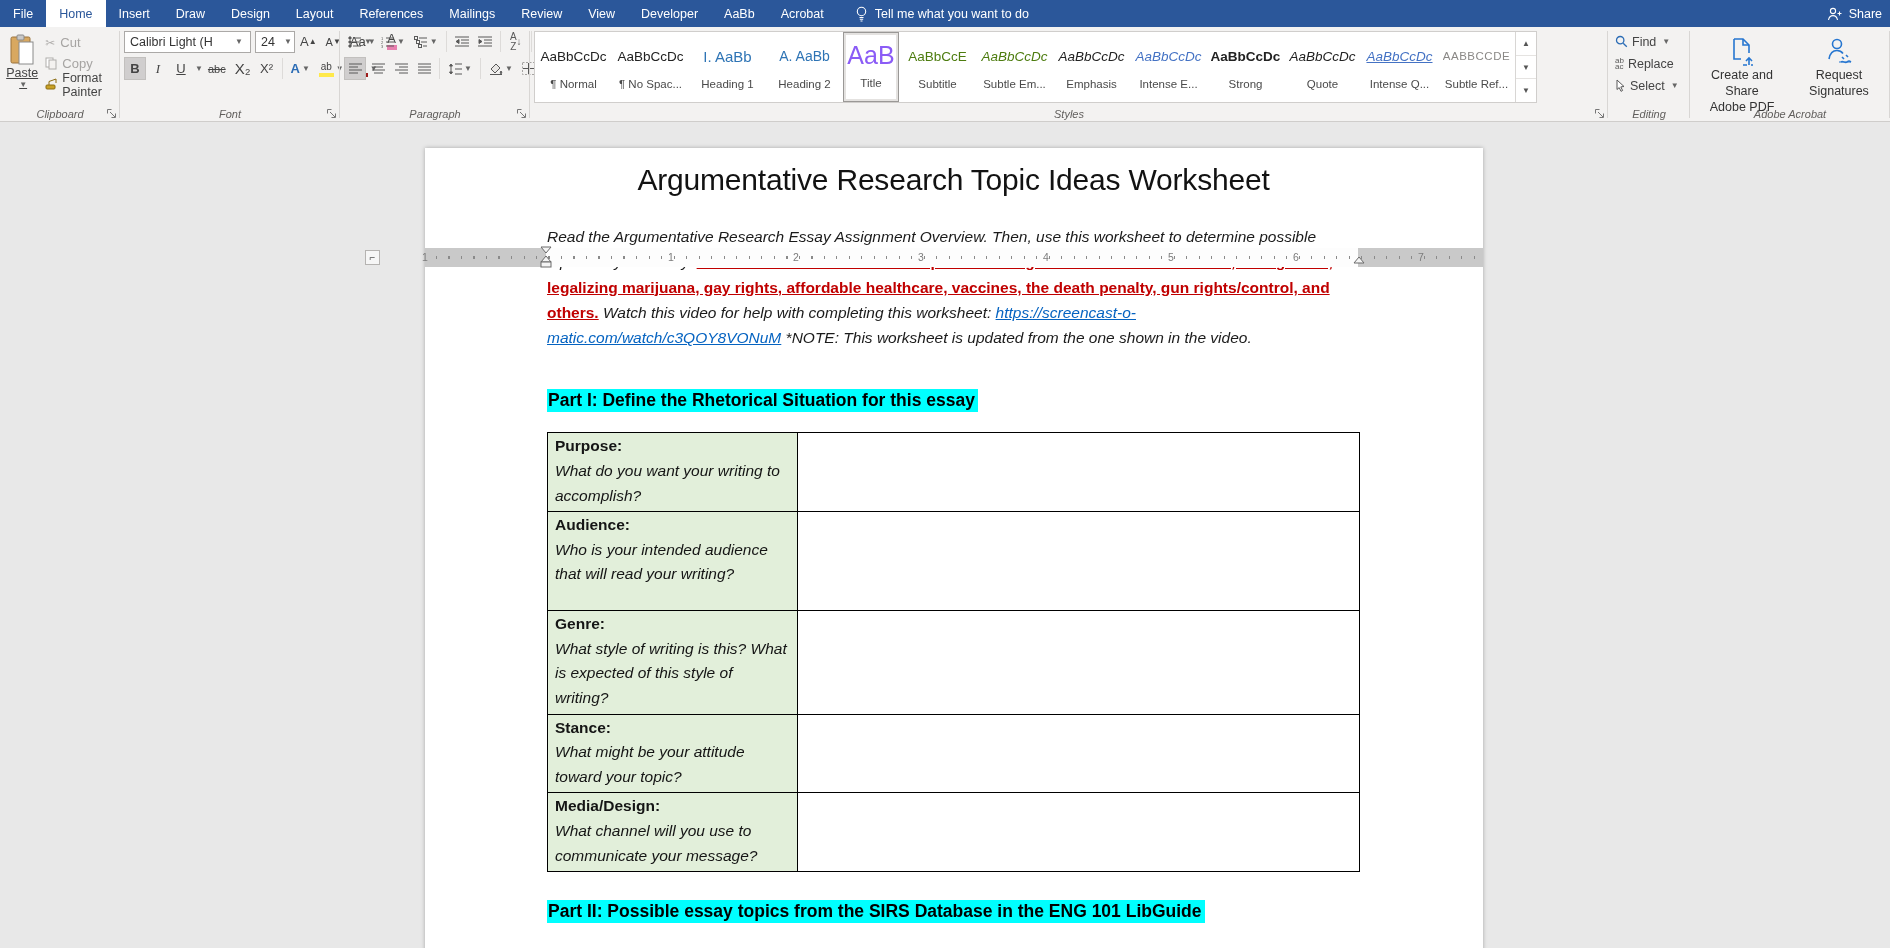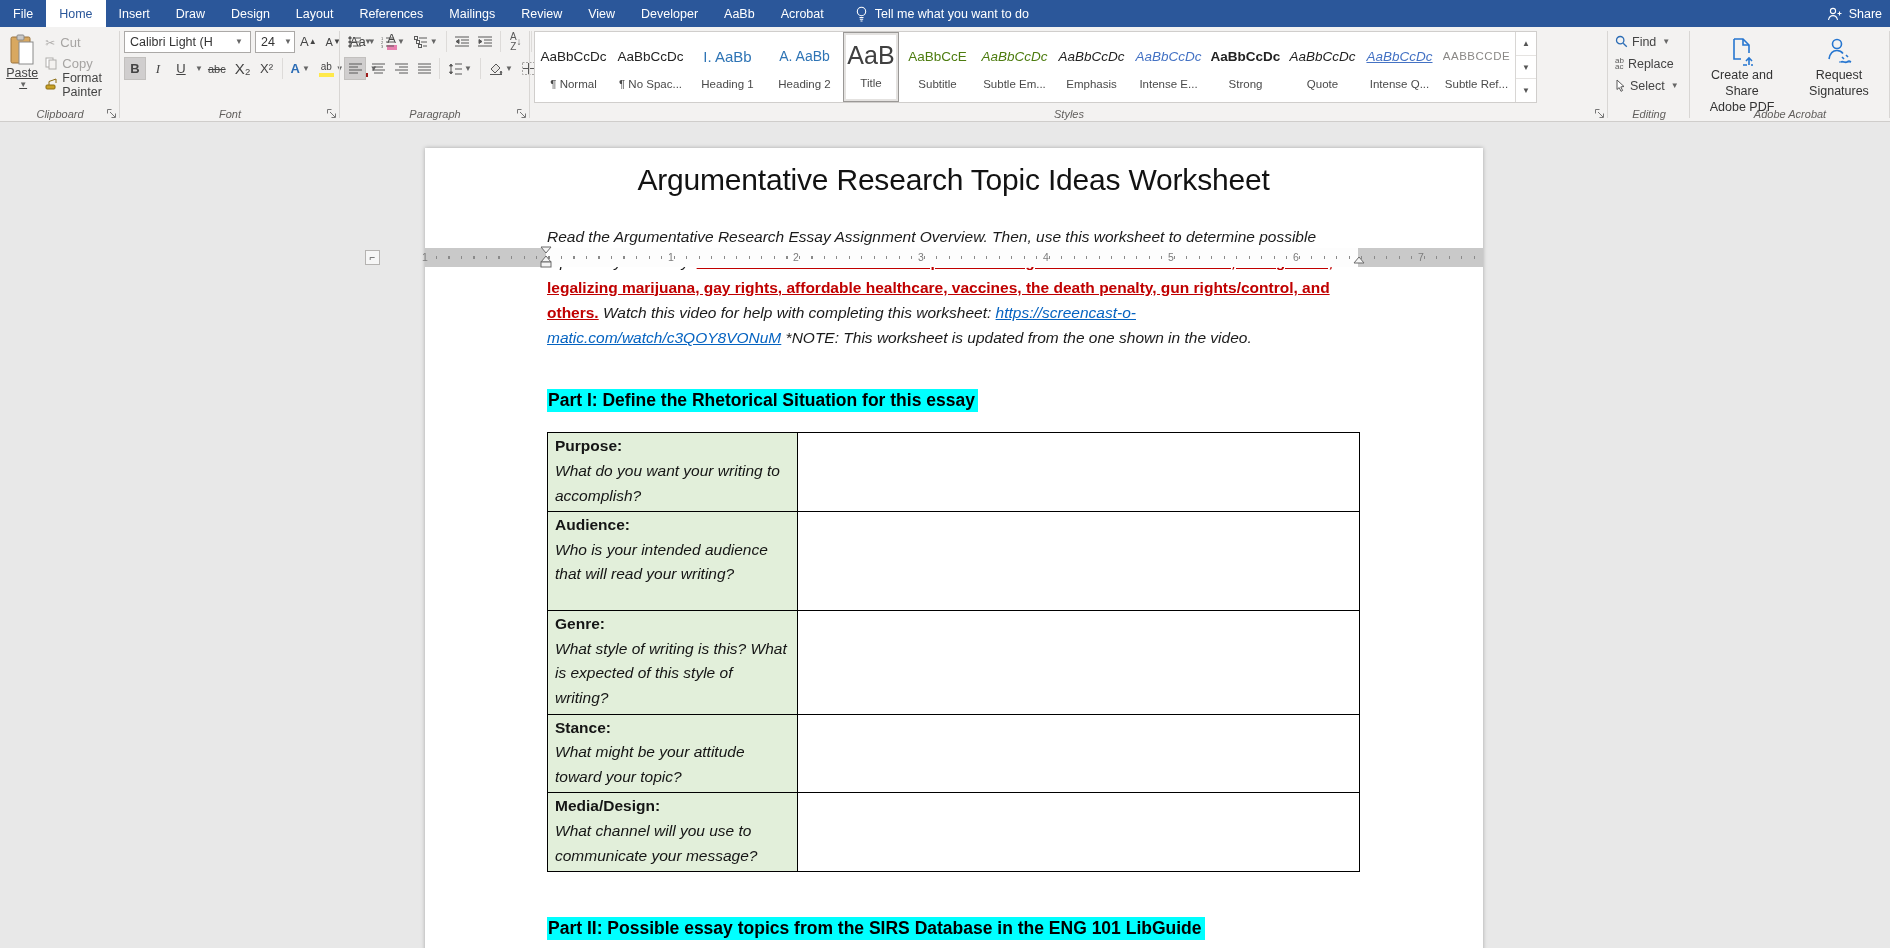--- a/index.html
+++ b/index.html
@@ -56,21 +56,21 @@
   svg{display:block;}
 
   
   .styles-group{flex:0 0 auto;}
   .gallery{display:flex;background:#fff;border:1px solid #d0cecc;height:72px;margin-top:1px;}
   .sitem{width:77px;display:flex;flex-direction:column;align-items:center;justify-content:flex-end;
          padding-bottom:12px;cursor:pointer;position:relative;}
   .sprev{font-size:13.5px;color:#222;height:38px;display:flex;align-items:center;white-space:nowrap;overflow:hidden;}
   .slabel{font-size:11.5px;color:#4a4a4a;margin-top:3px;white-space:nowrap;overflow:hidden;max-width:72px;}
   .sitem.sel{border:1px solid #9a9896;box-shadow:inset 0 0 0 2px #e4e2e0;width:56px;}
-  .sp-title{font-size:25px;color:#404040;}
+  .sp-title{font-size:25px;color:#8b5cf6;}
   .sp-h{color:var(--heading_blue);}
   .sp-it{font-style:italic;}
   .sp-gray{color:#4d7c0f;}
   .sp-blue{color:#4472c4;}
   .sp-b{font-weight:700;}
   .sp-ul{text-decoration:underline;}
   .sp-caps{font-size:11.5px;color:#8a8886;letter-spacing:.5px;}
   .gscroll{width:21px;border-left:1px solid #d8d6d4;display:flex;flex-direction:column;}
   .gscroll .sb{flex:1;display:flex;align-items:center;justify-content:center;font-size:8px;color:#555;cursor:pointer;border-bottom:1px solid #e5e3e1;}
 
@@ -102,21 +102,21 @@
   .seg-red{color:var(--red_text);font-weight:700;font-style:normal;text-decoration:underline;}
   .seg-link{color:var(--link_blue);text-decoration:underline;cursor:pointer;}
   .part-heading{margin:40px 0 0;font-size:17.5px;font-weight:700;color:#000;}
   .hl{background:var(--highlight_cyan);padding:1px 3px 2px 1px;}
   table.rt{border-collapse:collapse;margin-top:21px;width:813px;}
   table.rt td{border:1px solid #000;vertical-align:top;}
   td.q{background:var(--table_green);width:250px;padding:1px 10px 3px 7px;font-size:15.5px;line-height:24.6px;color:#151515;}
   td.q .ql{font-weight:700;}
   td.q .qq{font-style:italic;}
   td.a{width:563px;background:#fff;cursor:text;}
-  .part2{margin-top:46px;}
+  .part2{margin-top:29px;}
 </style>
 </head>
 <body>
 
 <div class="tabbar">
   <div class="tab">File</div>
   <div class="tab active">Home</div>
   <div class="tab">Insert</div>
   <div class="tab">Draw</div>
   <div class="tab">Design</div>

